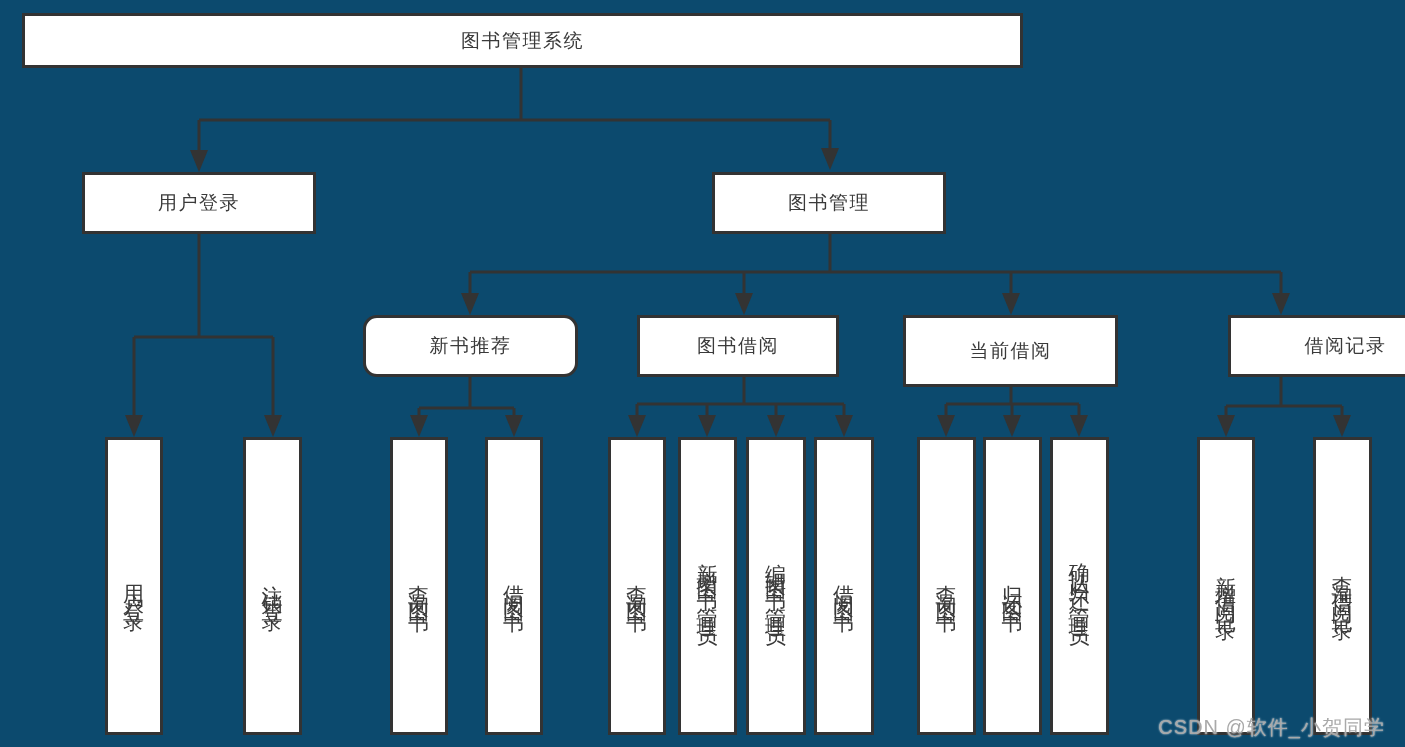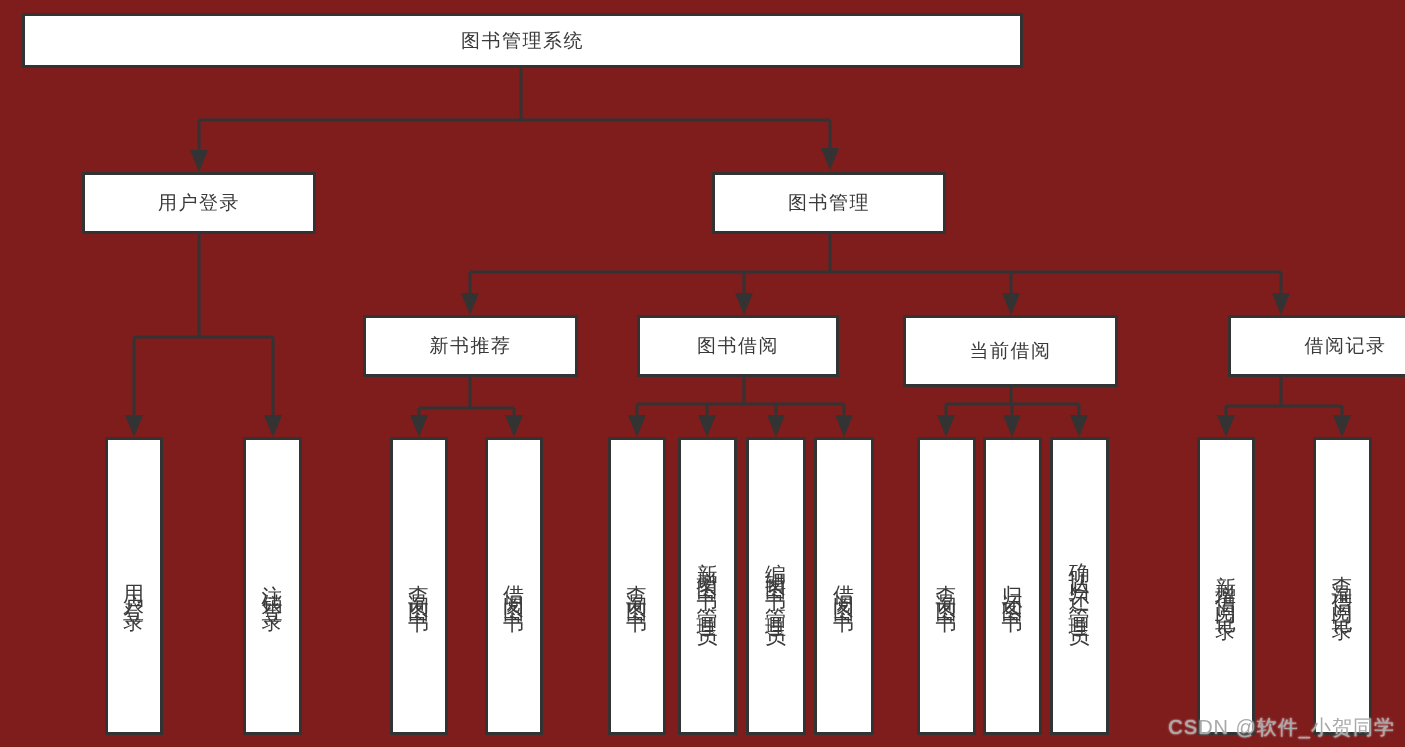--- a/index.html
+++ b/index.html
@@ -1,20 +1,20 @@
 <!DOCTYPE html>
 <html><head>
 <meta charset="utf-8">
 <style>
   html, body { margin: 0; padding: 0; background: #ffffff; }
   .canvas {
     position: relative;
     width: 1405px;
     height: 747px;
-    background: #7f1d1d;
+    background: #0c4a6e;
     font-family: "Liberation Sans", sans-serif;
     overflow: hidden;
   }
   #connectors {
     position: absolute;
     left: 0; top: 0;
     width: 1405px; height: 747px;
     pointer-events: none;
   }
   .node {
@@ -30,21 +30,21 @@
   .h-node { font-size: 19px; letter-spacing: 1.5px; }
   .v-node .vtext {
     writing-mode: vertical-rl;
     font-size: 21px;
     letter-spacing: 9px;
     line-height: 1;
     white-space: nowrap;
   }
   .watermark {
     position: absolute;
-    right: 10px;
+    right: 20px;
     bottom: 6px;
     font-size: 20px;
     color: #a9a9a9;
     letter-spacing: 1px;
     z-index: 5;
     text-shadow: 0 0 2px #ffffff;
   }
 </style>
 </head>
 <body>
@@ -119,21 +119,21 @@
     <span>图书管理系统</span>
   </div>
 
   <div class="node h-node" style="left:82px; top:172px; width:234px; height:62px;">
     <span>用户登录</span>
   </div>
   <div class="node h-node" style="left:712px; top:172px; width:234px; height:62px;">
     <span>图书管理</span>
   </div>
 
-  <div class="node h-node" style="left:363px; top:315px; width:215px; height:62px;">
+  <div class="node h-node" style="left:363px; top:315px; width:215px; height:62px;border-radius:14px;">
     <span>新书推荐</span>
   </div>
   <div class="node h-node" style="left:637px; top:315px; width:202px; height:62px;">
     <span>图书借阅</span>
   </div>
   <div class="node h-node" style="left:903px; top:315px; width:215px; height:72px;">
     <span>当前借阅</span>
   </div>
   <div class="node h-node" style="left:1228px; top:315px; width:235px; height:62px;">
     <span>借阅记录</span>

